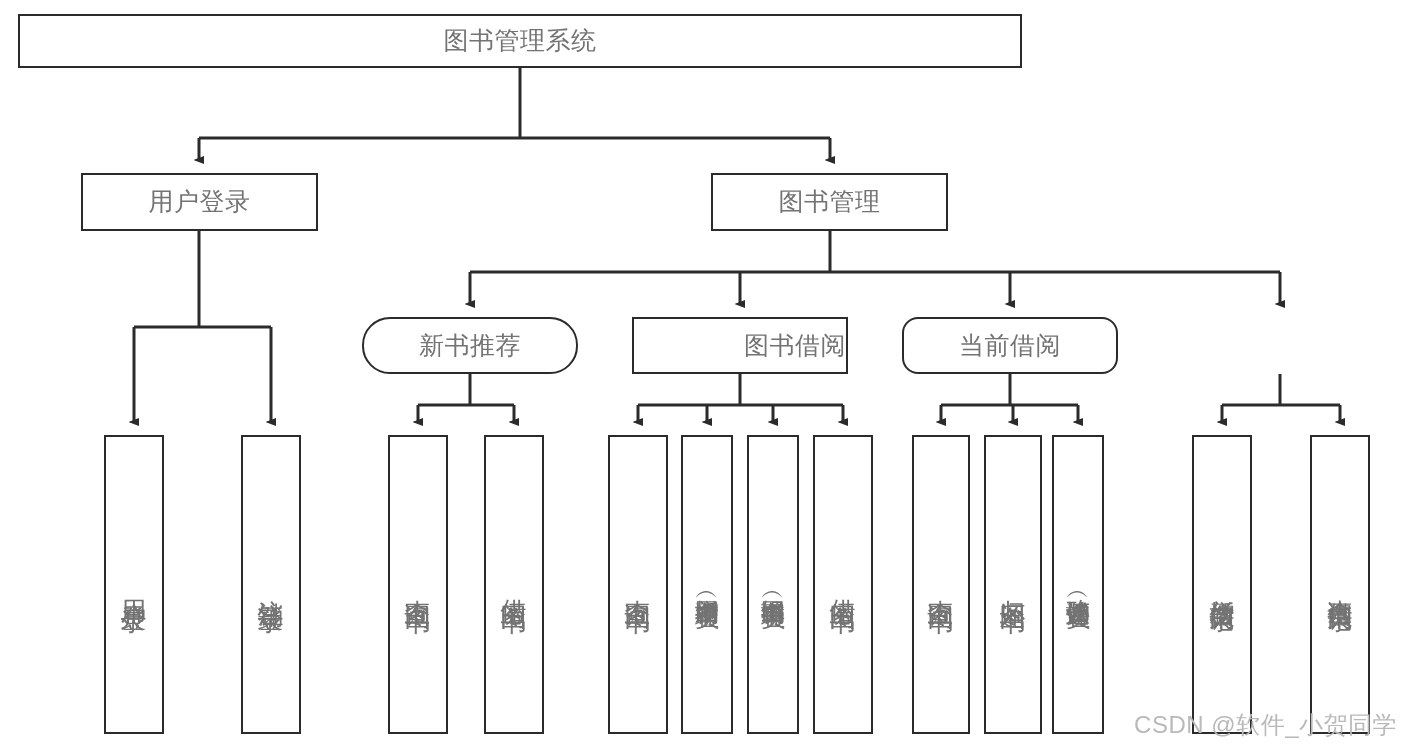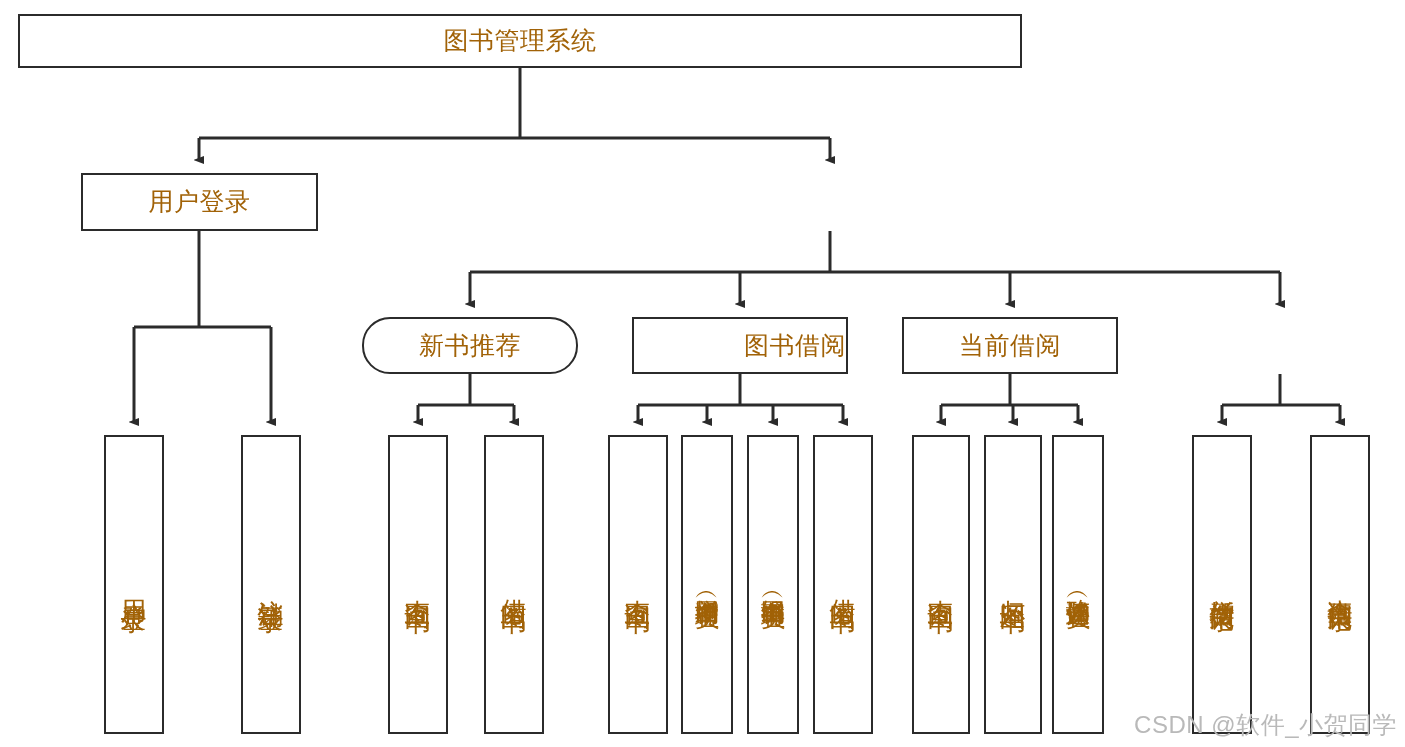--- a/index.html
+++ b/index.html
@@ -24,21 +24,21 @@
     pointer-events: none;
   }
   .node {
     position: absolute;
     box-sizing: border-box;
     border: 2.5px solid #2b2b2b;
     background: #ffffff;
     display: flex;
     align-items: center;
     justify-content: center;
-    color: #a16207;
+    color: #737373;
   }
   .node .label {
     display: block;
     text-align: center;
     line-height: 1.18;
     letter-spacing: 0.5px;
   }
   
   .node.horiz .label {
     writing-mode: horizontal-tb;
@@ -129,28 +129,31 @@
     </g>
   </svg>
 
   <div class="node horiz root" style="left:18px; top:14px; width:1004px; height:54px;">
     <span class="label">图书管理系统</span>
   </div>
 
   <div class="node horiz" style="left:81px; top:173px; width:237px; height:58px;">
     <span class="label">用户登录</span>
   </div>
+  <div class="node horiz" style="left:711px; top:173px; width:237px; height:58px;">
+    <span class="label">图书管理</span>
+  </div>
 
   <div class="node horiz" style="left:362px; top:317px; width:216px; height:57px;border-radius:28px;">
     <span class="label">新书推荐</span>
   </div>
   <div class="node horiz" style="left:632px; top:317px; width:216px; height:57px;justify-content:flex-end;">
     <span class="label">图书借阅</span>
   </div>
-  <div class="node horiz" style="left:902px; top:317px; width:216px; height:57px;">
+  <div class="node horiz" style="left:902px; top:317px; width:216px; height:57px;border-radius:16px;">
     <span class="label">当前借阅</span>
   </div>
 
   <div class="node vert" style="left:104px; top:435px; width:60px; height:299px;">
     <span class="label">用户登录</span>
   </div>
   <div class="node vert" style="left:241px; top:435px; width:60px; height:299px;">
     <span class="label">注销登录</span>
   </div>
   <div class="node vert" style="left:388px; top:435px; width:60px; height:299px;">

